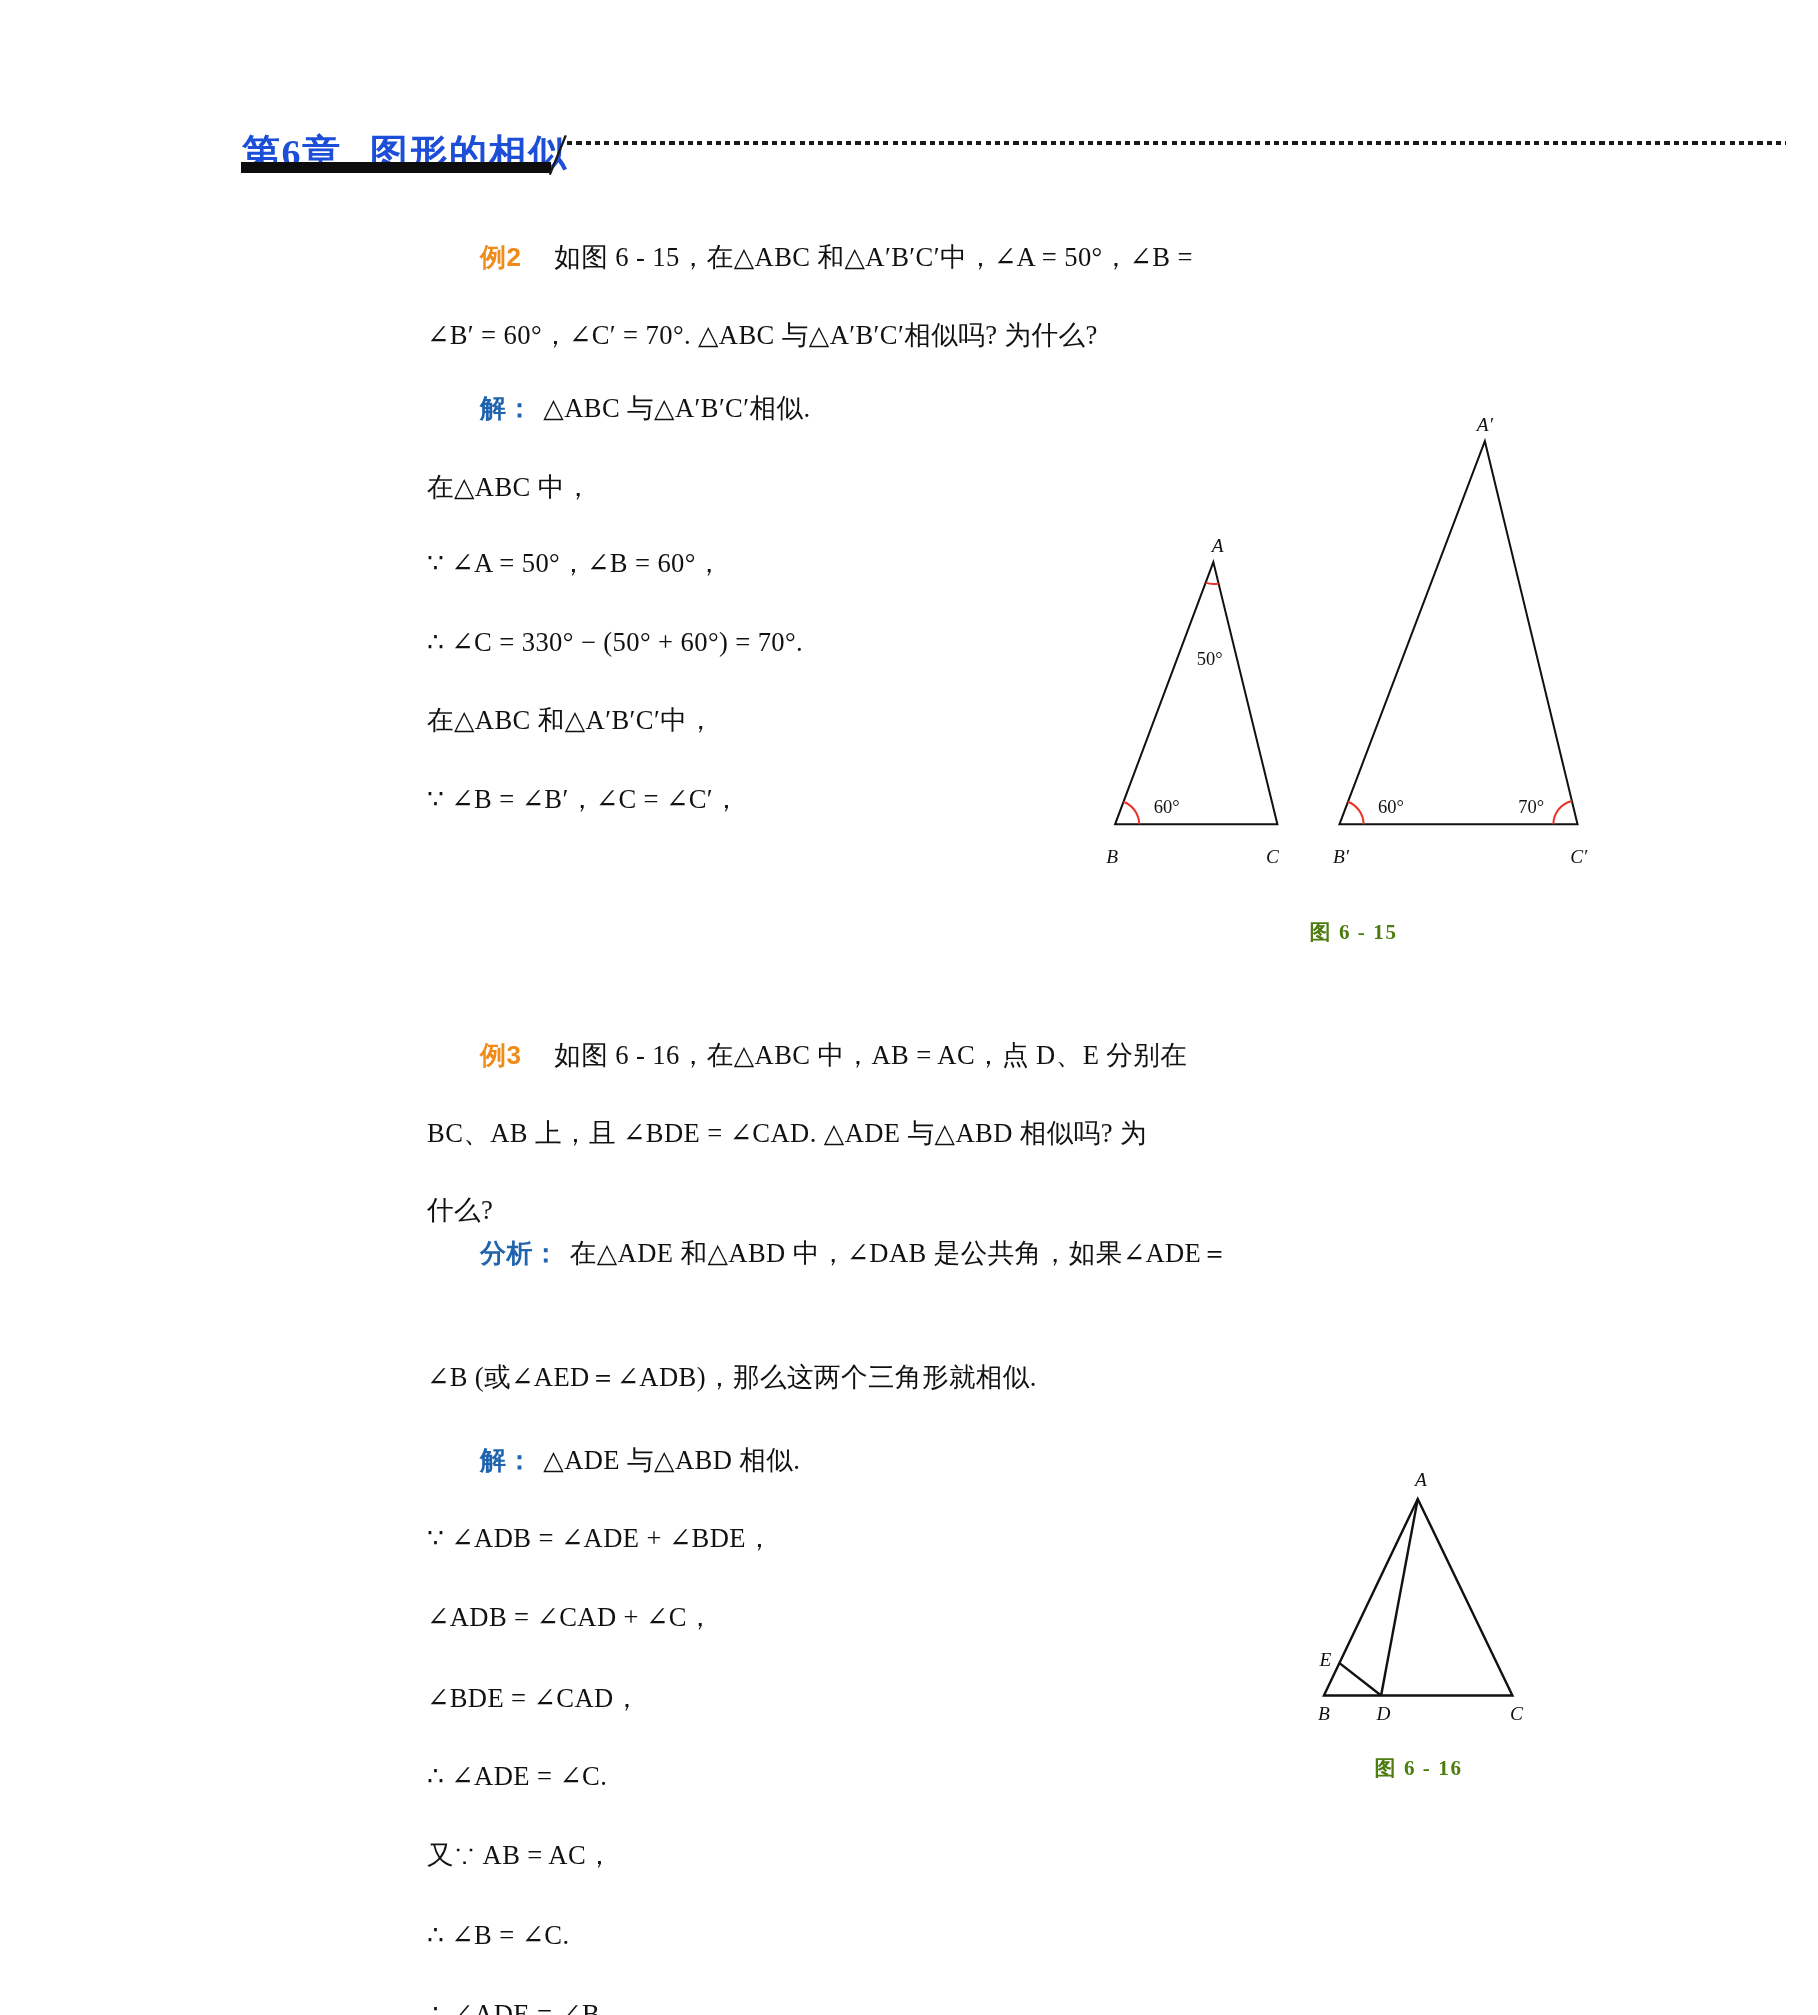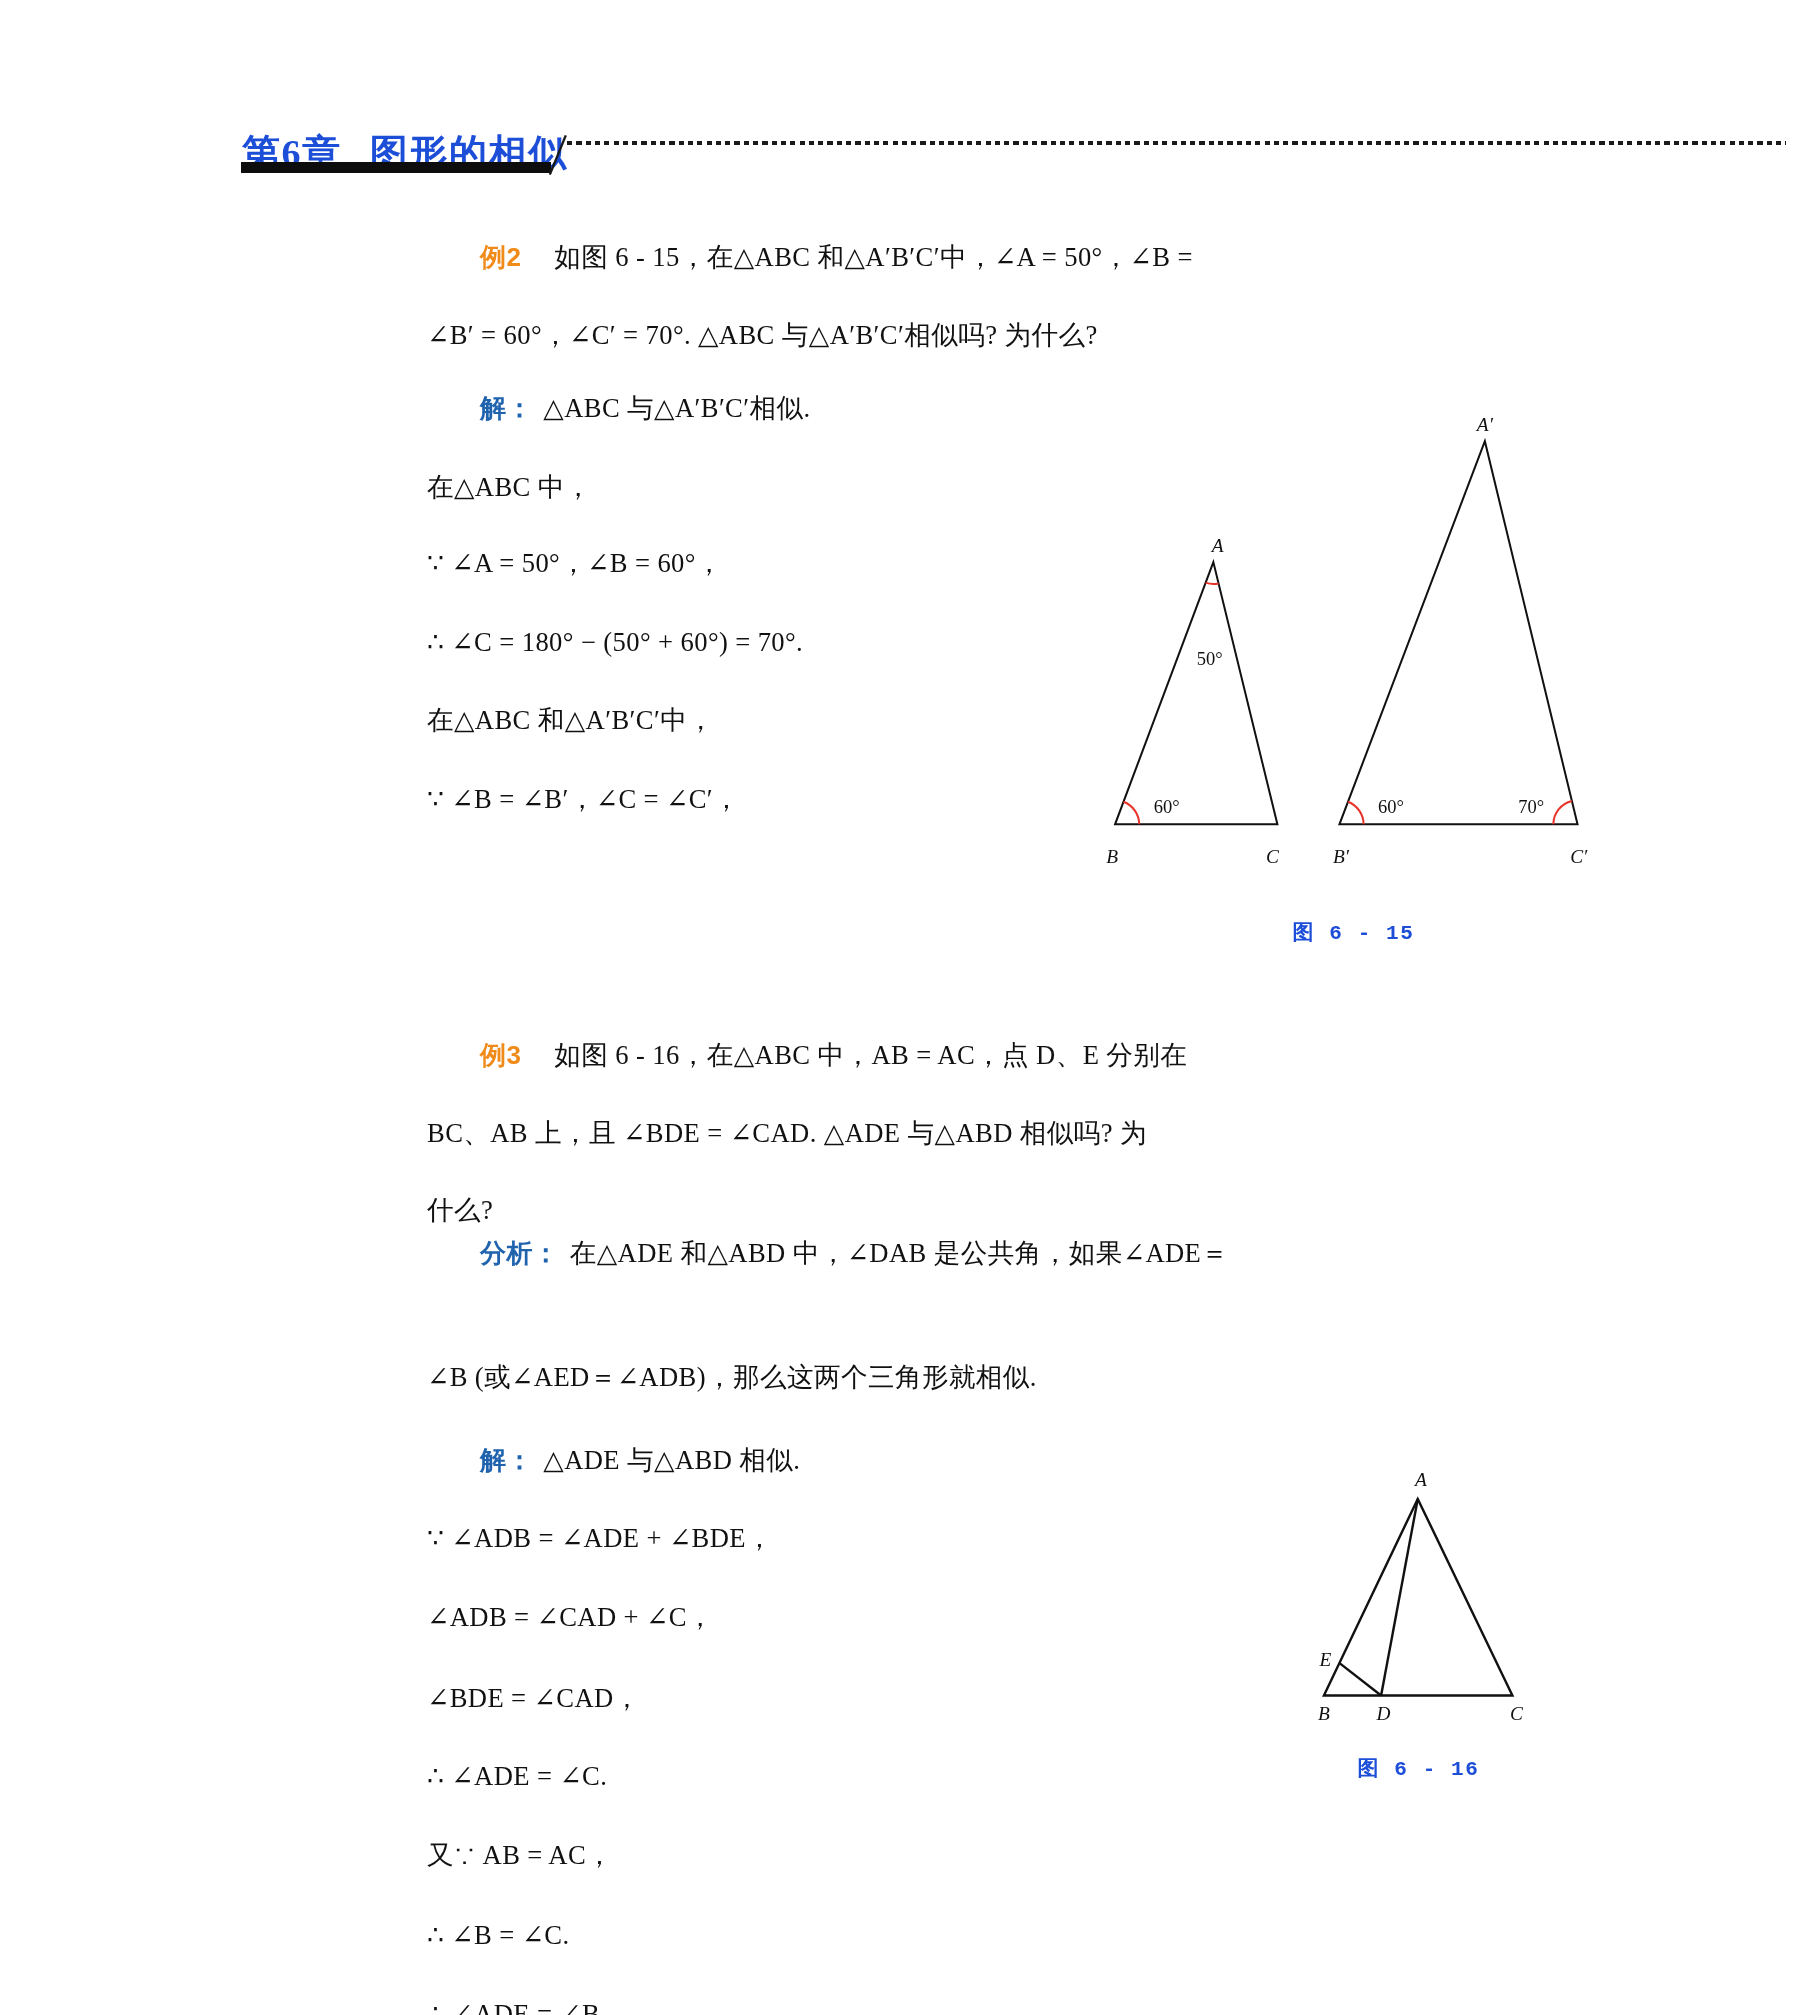--- a/index.html
+++ b/index.html
@@ -43,22 +43,22 @@
   }
   .sol-label{
     font-family:"Liberation Sans","DejaVu Sans",sans-serif;
     font-weight:bold;color:#1f63ae;font-size:26px;margin-right:10.5px;
   }
   
   .fig{position:absolute;}
   .fig-caption{
     position:absolute;
     font-weight:bold;font-size:21px;letter-spacing:1.6px;
-    text-align:center;color:#1d4ed8;
-    font-family:Liberation Mono, monospace;
+    text-align:center;color:#4d7c0f;
+    font-family:Liberation Serif, serif;
   }
   svg text{
     font-family:"Liberation Serif","DejaVu Serif",serif;
     font-style:italic;font-size:48px;fill:#111;
   }
   svg text.deg{font-style:normal;font-size:46px;}
 </style>
 </head>
 <body>
 
@@ -83,21 +83,21 @@
   <div class="line indent" style="top:393px">
     <span class="sol-label">解：</span><span>△ABC 与△A′B′C′相似.</span>
   </div>
   <div class="line" style="top:472px">
     <span>在△ABC 中，</span>
   </div>
   <div class="line" style="top:548px">
     <span>∵ ∠A = 50°，∠B = 60°，</span>
   </div>
   <div class="line" style="top:627px">
-    <span>∴ ∠C = 180° − (50° + 60°) = 70°.</span>
+    <span>∴ ∠C = 330° − (50° + 60°) = 70°.</span>
   </div>
   <div class="line" style="top:705px">
     <span>在△ABC 和△A′B′C′中，</span>
   </div>
   <div class="line" style="top:784px">
     <span>∵ ∠B = ∠B′，∠C = ∠C′，</span>
   </div>
 
   <svg class="fig" style="left:1080px;top:383px" width="564" height="504" viewBox="0 0 1400 1250">
 

